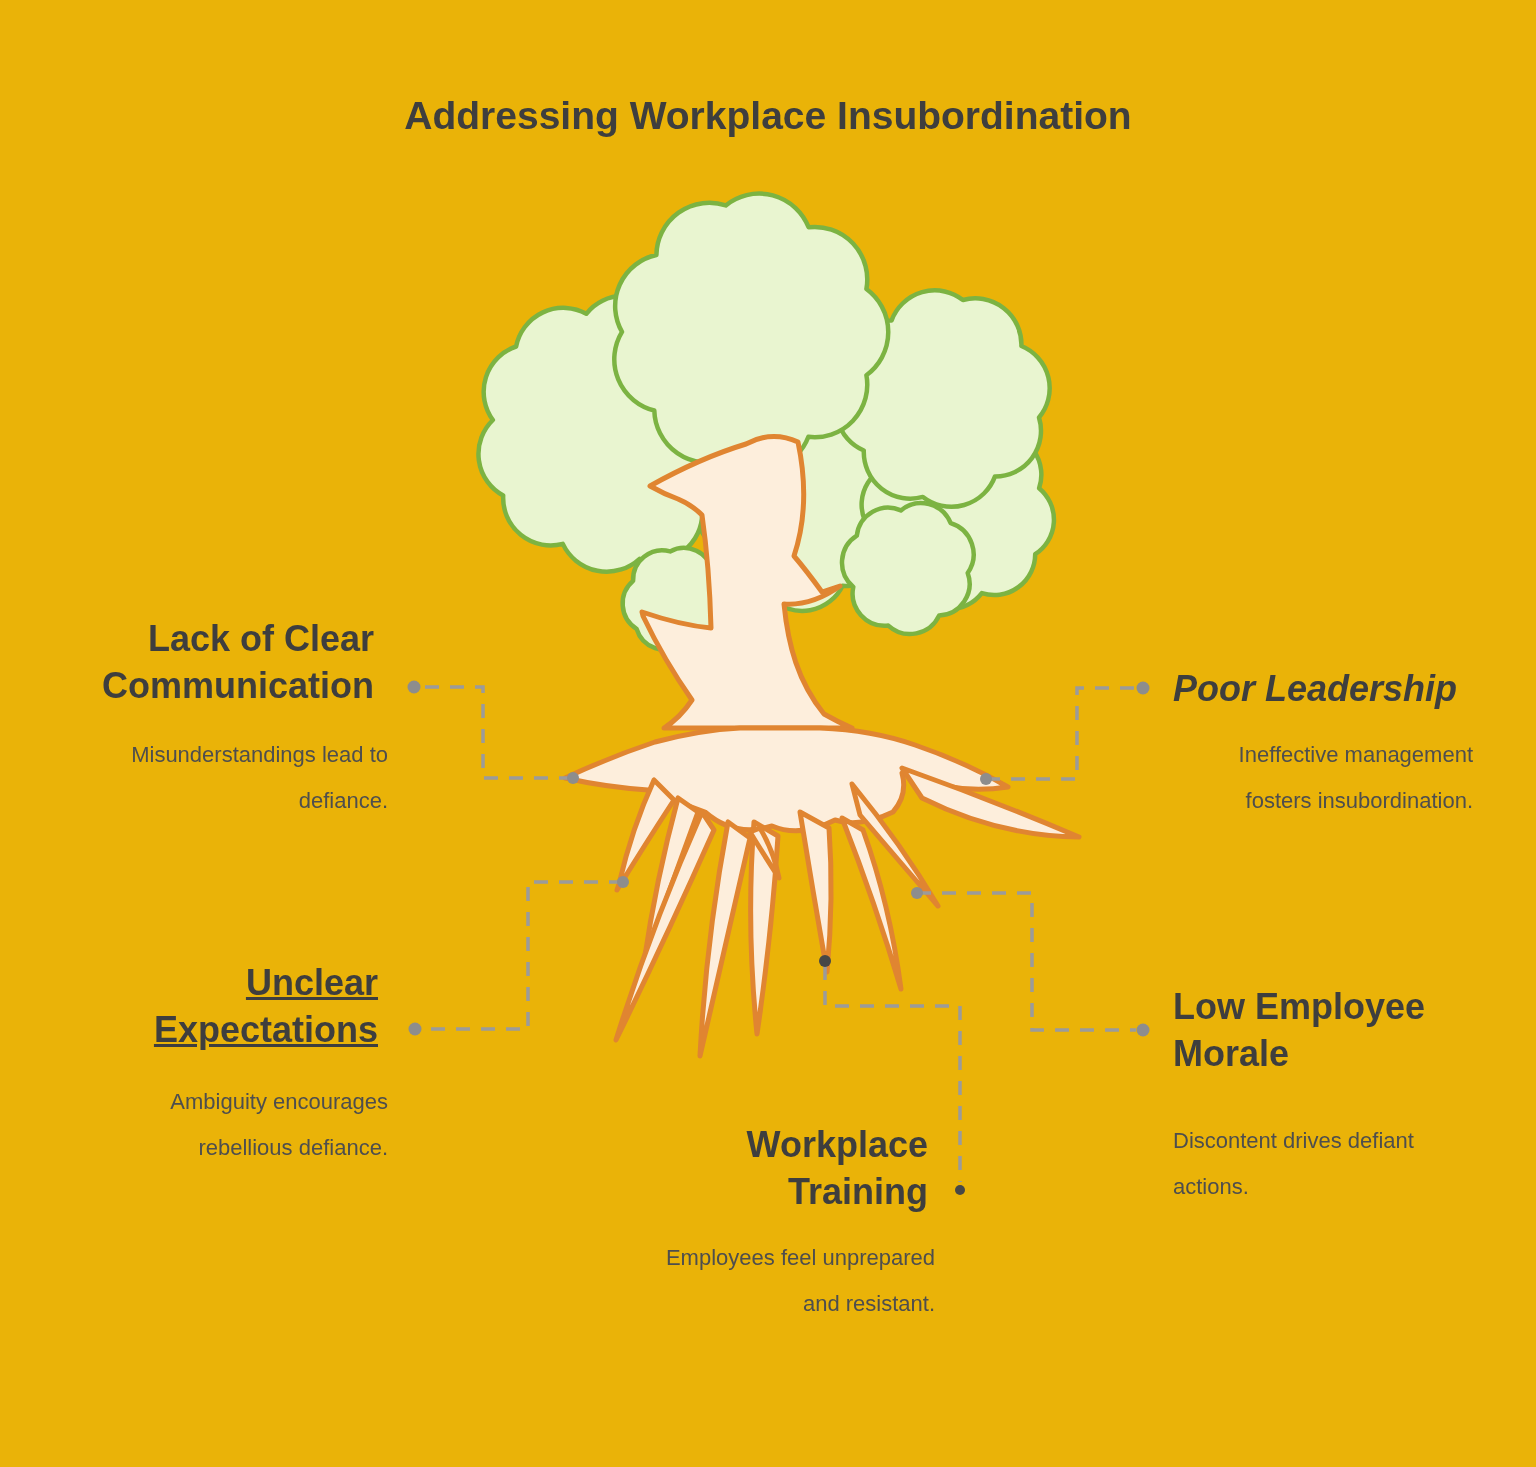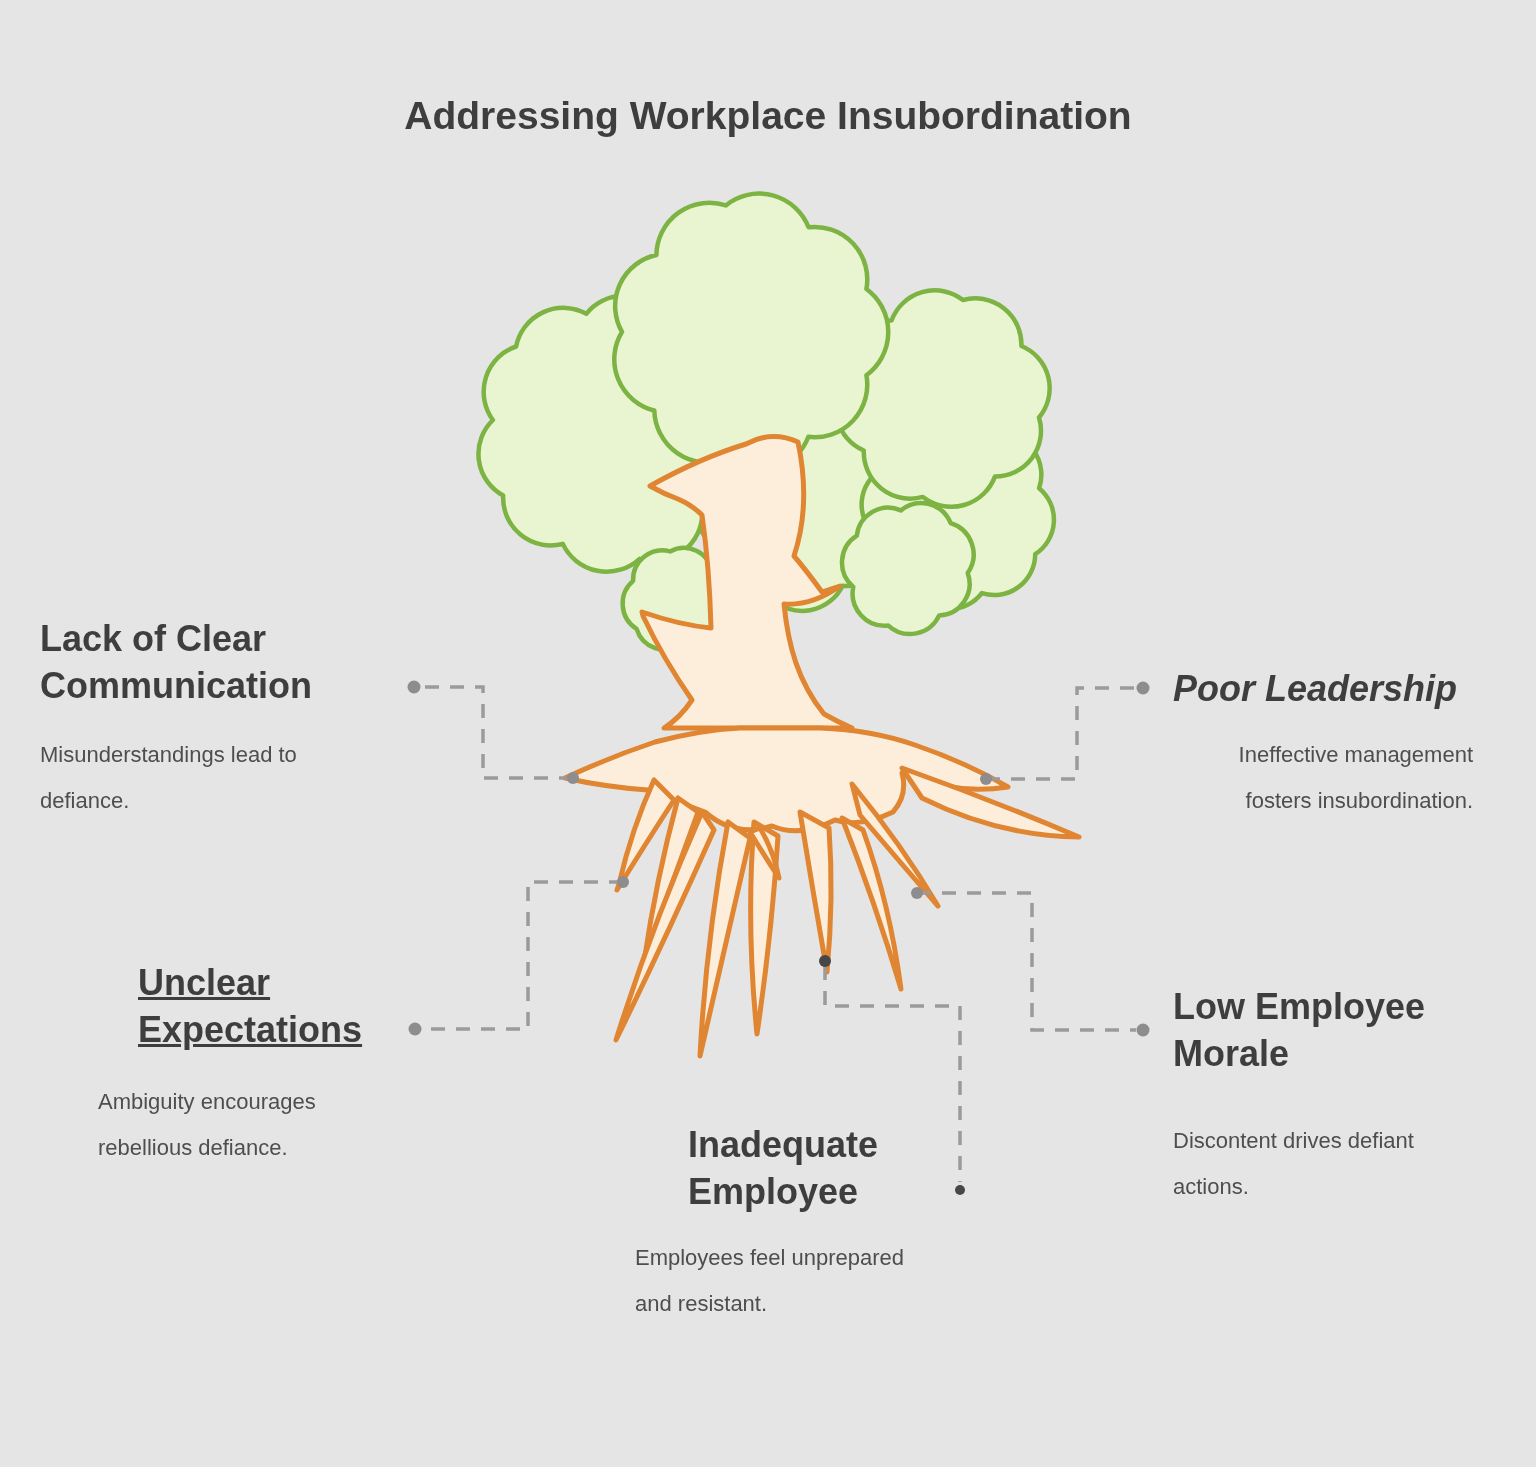--- a/index.html
+++ b/index.html
@@ -1,23 +1,23 @@
 <!DOCTYPE html>
 <html><head>
 <meta charset="utf-8">
 <style>
   html,body{margin:0;padding:0;background:#ffffff;}
-  .canvas{position:relative;width:1536px;height:1467px;background:#e5e5e5;overflow:hidden;
+  .canvas{position:relative;width:1536px;height:1467px;background:#eab308;overflow:hidden;
           font-family:"Liberation Sans", sans-serif;}
   .art{position:absolute;left:0;top:0;}
   .title{position:absolute;left:0;right:0;top:94px;text-align:center;
          font-size:39px;font-weight:700;color:#3e3e3e;letter-spacing:0px;}
   .cause-heading{position:absolute;font-size:36px;font-weight:700;line-height:47px;color:#3e3e3e;}
   .cause-body{position:absolute;font-size:22px;font-weight:400;line-height:46px;color:#4e4e4e;}
-  .al-r{text-align:left;}
+  .al-r{text-align:right;}
   .al-l{text-align:left;}
 </style>
 </head>
 <body>
 
 <div class="canvas">
 
   <svg class="art" width="1536" height="1467" viewBox="0 0 1536 1467">
 
     <g id="clouds">
@@ -119,17 +119,17 @@
     <div class="cause-heading al-r" style="left:138px;top:959px;width:240px;text-decoration:underline;">Unclear Expectations</div>
     <div class="cause-body al-r" style="left:98px;top:1079px;width:290px;">Ambiguity encourages rebellious defiance.</div>
   </div>
 
   <div>
     <div class="cause-heading al-l" style="left:1173px;top:959px;width:270px;margin-top:24px;">Low Employee Morale</div>
     <div class="cause-body al-l" style="left:1173px;top:1118px;width:310px;">Discontent drives defiant actions.</div>
   </div>
 
   <div>
-    <div class="cause-heading al-r" style="left:688px;top:1121px;width:240px;">Inadequate Employee</div>
+    <div class="cause-heading al-r" style="left:688px;top:1121px;width:240px;">Workplace Training</div>
     <div class="cause-body al-r" style="left:635px;top:1235px;width:300px;">Employees feel unprepared and resistant.</div>
   </div>
 
 </div>
 
 </body></html>

